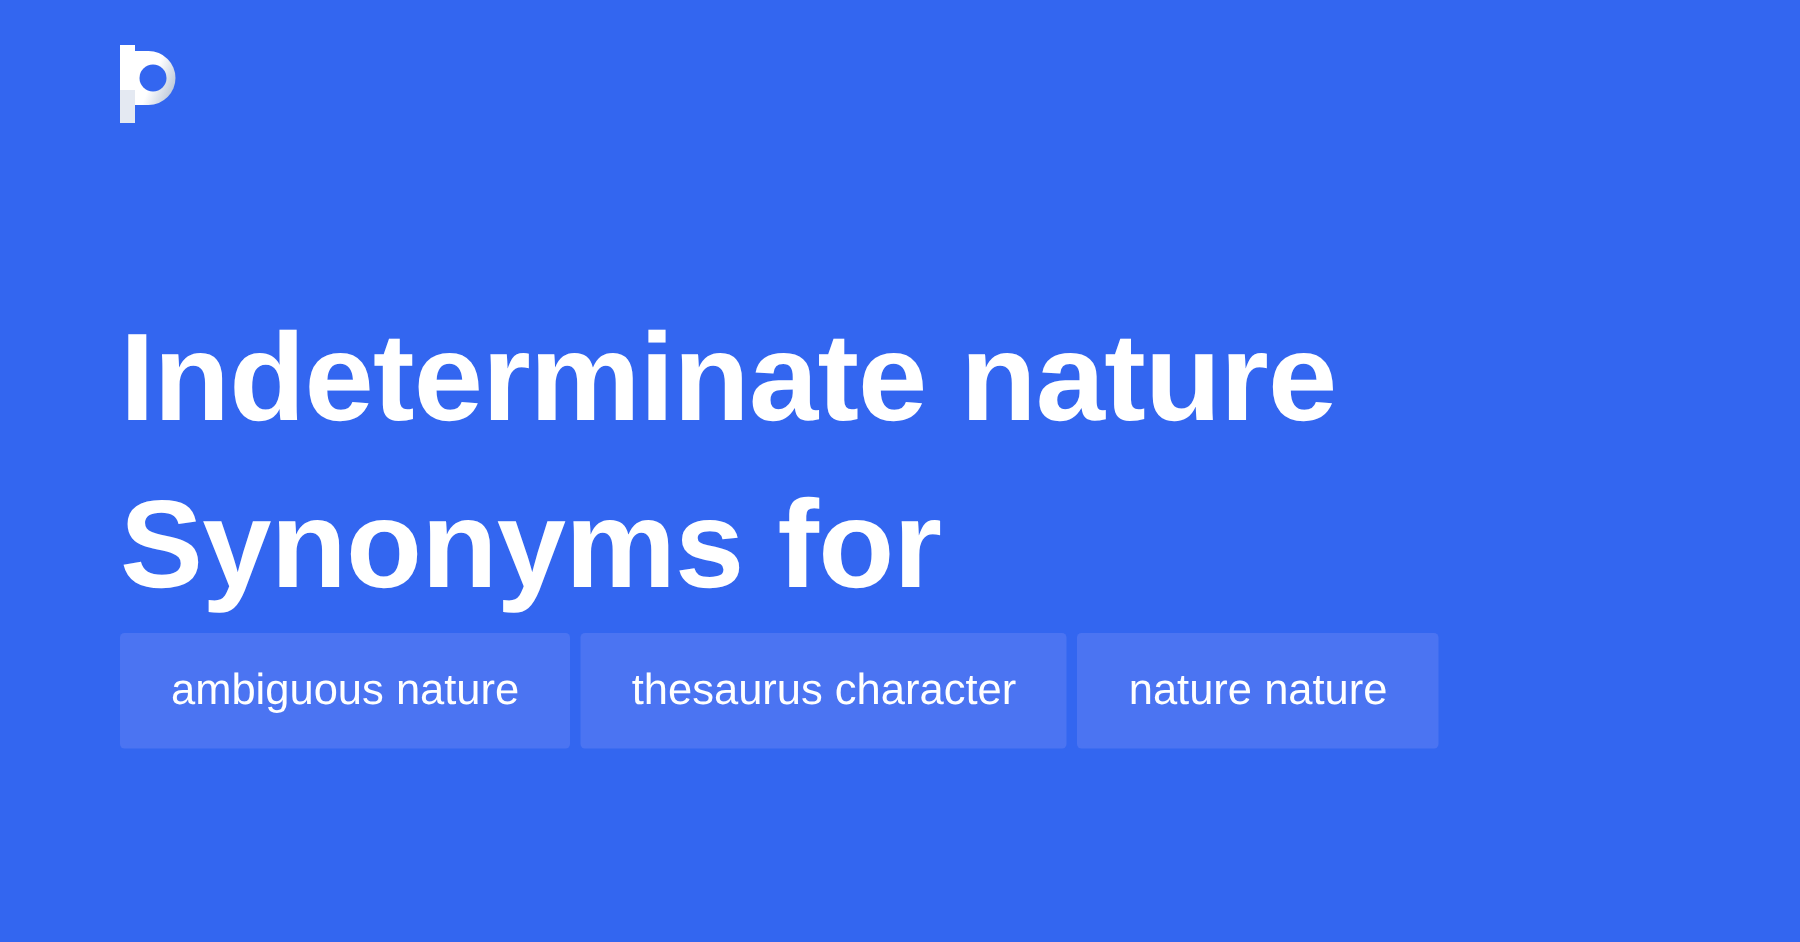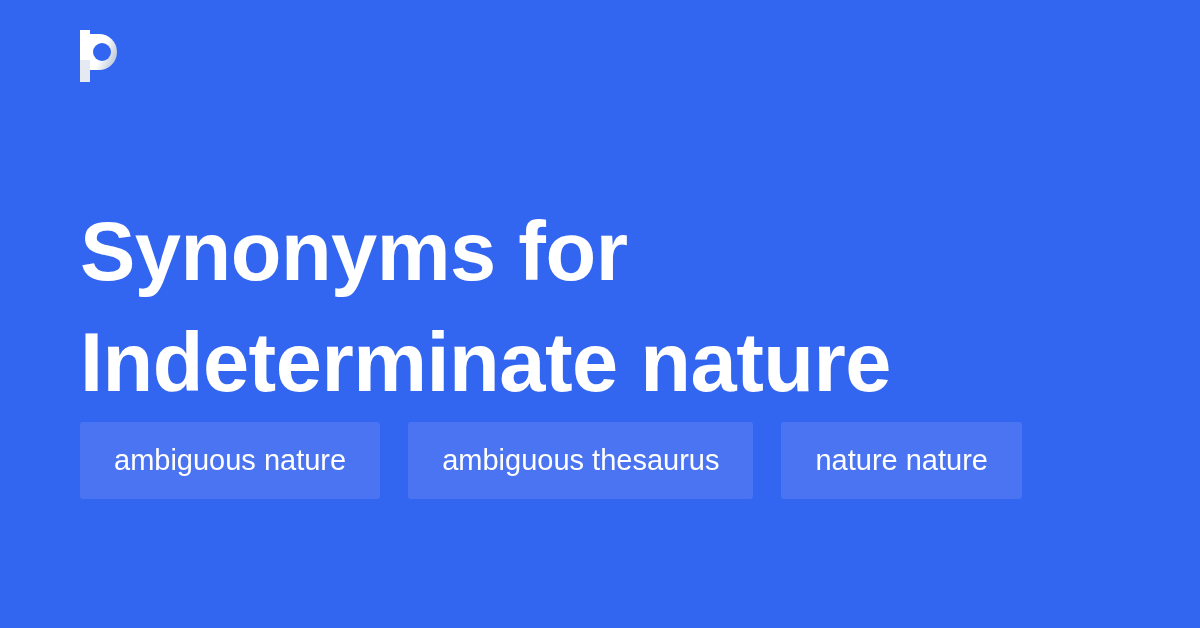--- a/index.html
+++ b/index.html
@@ -71,21 +71,21 @@
   }
 
   
   .chips {
     position: absolute;
     left: 80px;
     top: 422px;
     width: 1060px;
     display: flex;
     flex-wrap: wrap;
-    gap: 28px;
+    gap: 7px;
   }
   .chip {
     background: #4b74f2;
     color: #ffffff;
     font-size: 29px;
     font-weight: 400;
     line-height: 1;
     padding: 24px 34px;
     border-radius: 3px;
     white-space: nowrap;
@@ -113,23 +113,23 @@
 
         <rect x="0" y="30" width="10" height="22" fill="#e4e9f2"></rect>
 
         <path d="M10 4 h9 a18 18 0 1 1 0 36 h-9 z" fill="url(#ptGrad)"></path>
         <circle cx="22" cy="22" r="9" fill="#3366f0"></circle>
       </svg>
     </span>
   </div>
 
   <h1 class="headline">
+    <span class="hl-line">Indeterminate nature</span>
     <span class="hl-line">Synonyms for</span>
-    <span class="hl-line">Indeterminate nature</span>
   </h1>
 
   <div class="chips">
     <span class="chip">ambiguous nature</span>
-    <span class="chip">ambiguous thesaurus</span>
+    <span class="chip">thesaurus character</span>
     <span class="chip">nature nature</span>
   </div>
 
 </div>
 
 </body></html>

